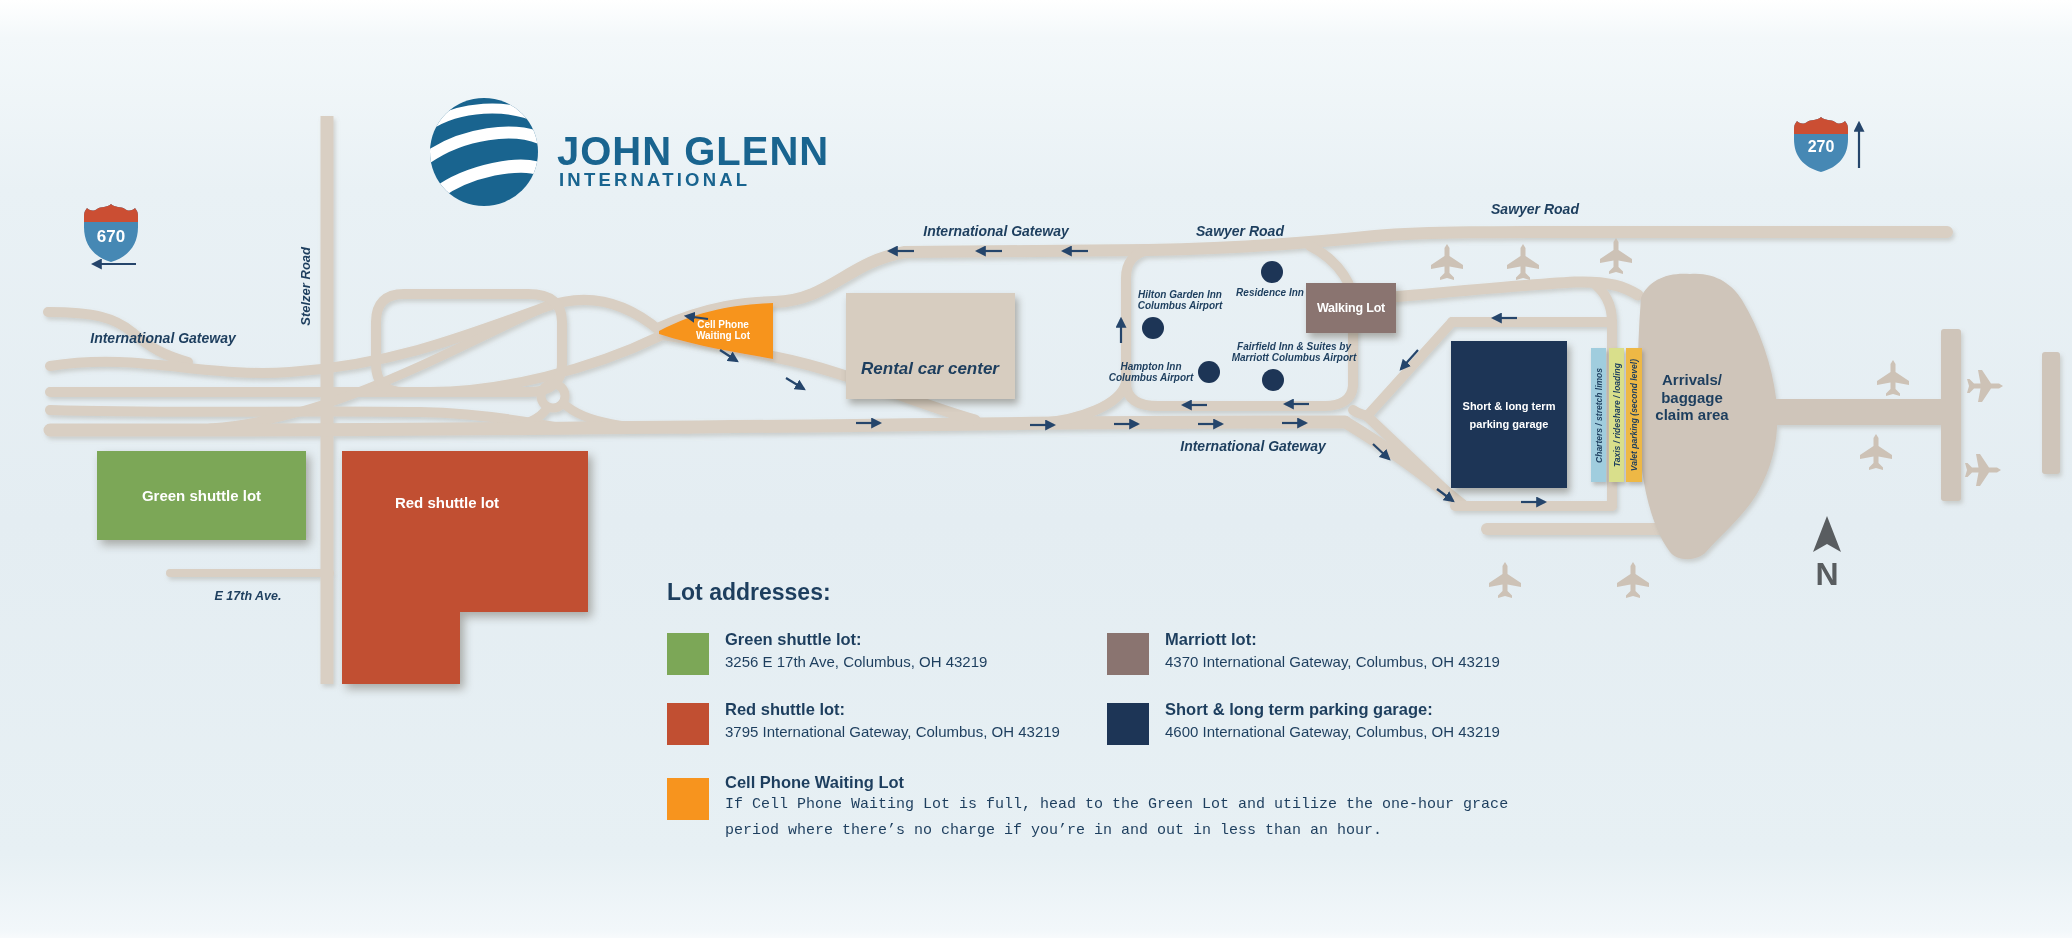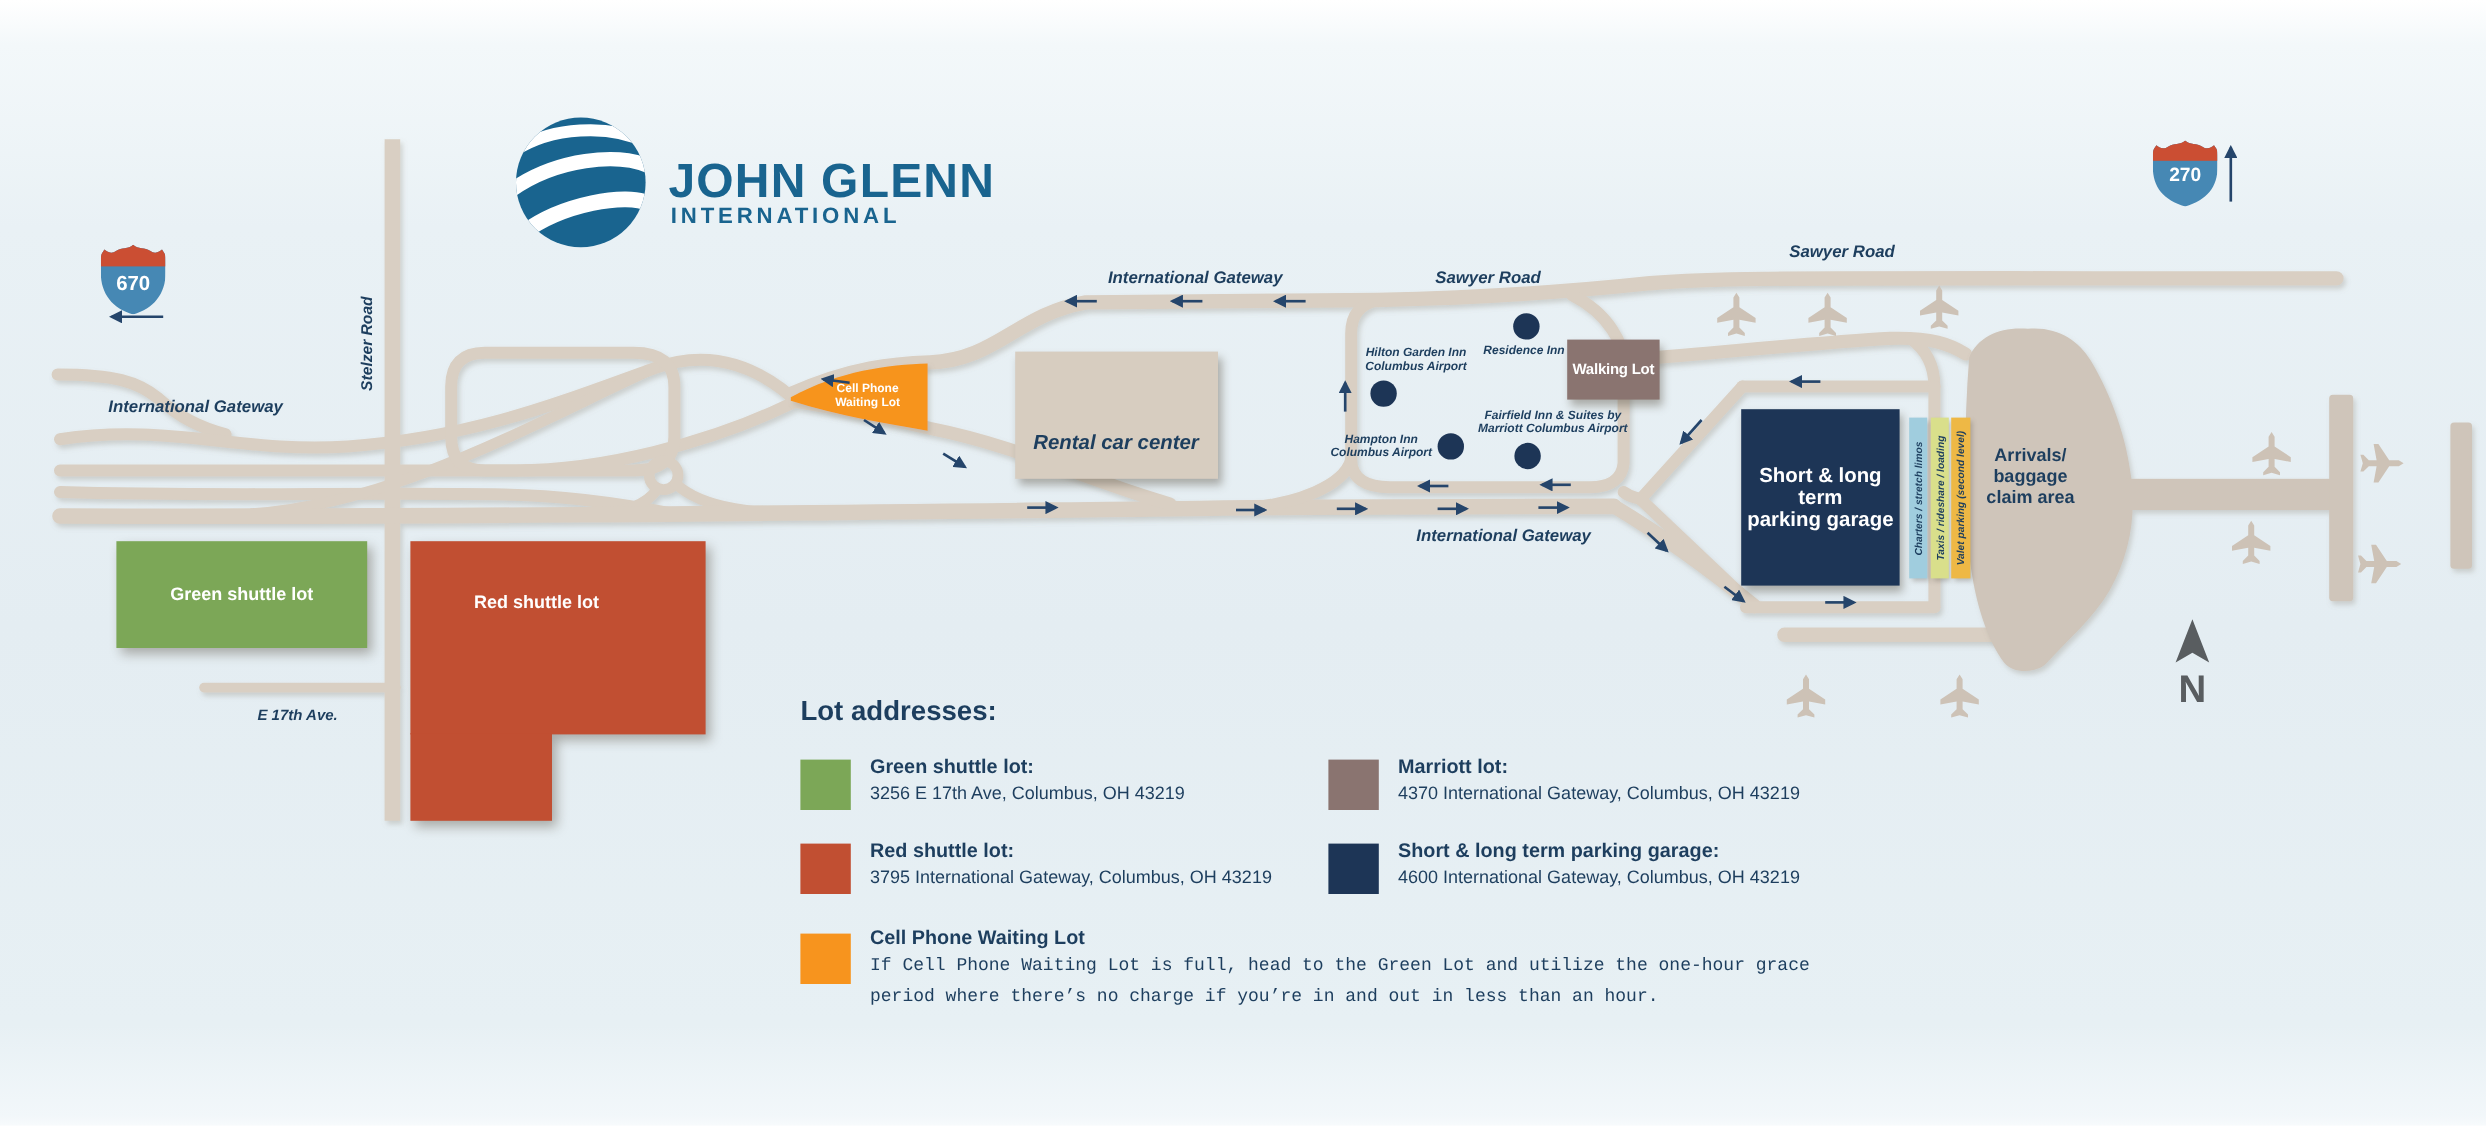--- a/index.html
+++ b/index.html
@@ -181,25 +181,25 @@
     <span>Green shuttle lot</span>
   </div>
 </div>
 
 <div class="lotwrap" style="left:0;top:0;">
   <div class="abs" style="left:342px;top:451px;width:246px;height:161px;background:#c14f32;"></div>
   <div class="abs" style="left:342px;top:611px;width:118px;height:73px;background:#c14f32;"></div>
   <div class="lbl" style="left:342px;top:494px;width:210px;text-align:center;font-size:15px;color:#ffffff;">Red shuttle lot</div>
 </div>
 
-<div class="box shadow" style="left:1306px;top:283px;width:77px;height:50px;background:#8a7470;font-size:12.5px;letter-spacing:-0.2px;">
+<div class="box shadow" style="left:1306px;top:283px;width:90px;height:50px;background:#8a7470;font-size:12.5px;letter-spacing:-0.2px;">
   <span>Walking Lot</span>
 </div>
 
-<div class="box shadow pre" style="left:1451px;top:341px;width:132px;height:147px;background:#1d3556;font-size:17px;line-height:18px;">
+<div class="box shadow pre" style="left:1451px;top:341px;width:116px;height:147px;background:#1d3556;font-size:11px;line-height:18px;">
   <span class="pre">Short &amp; long term
 parking garage</span>
 </div>
 
 <div class="box shadow" style="left:846px;top:293px;width:169px;height:106px;background:#d7cdc0;"></div>
 
 <div class="strip" style="left:1591px;top:348px;width:15px;height:134px;background:#a0cdde;">
   <span>Charters / stretch limos</span>
 </div>
 <div class="strip" style="left:1609px;top:348px;width:15px;height:134px;background:#d9df8b;">

